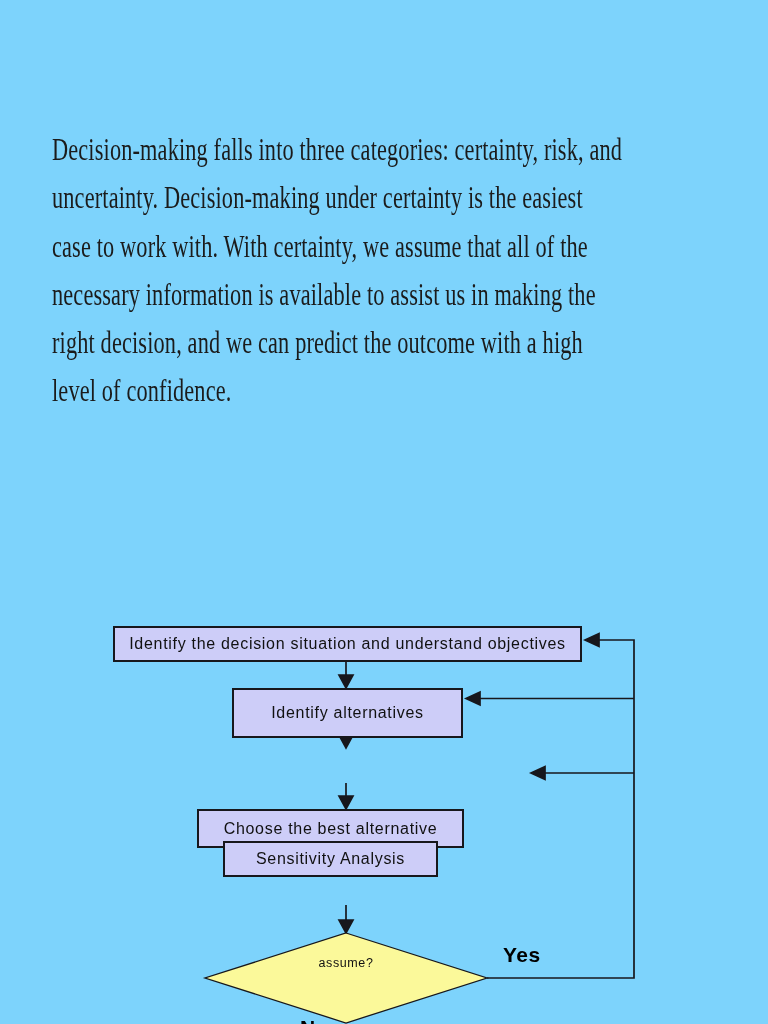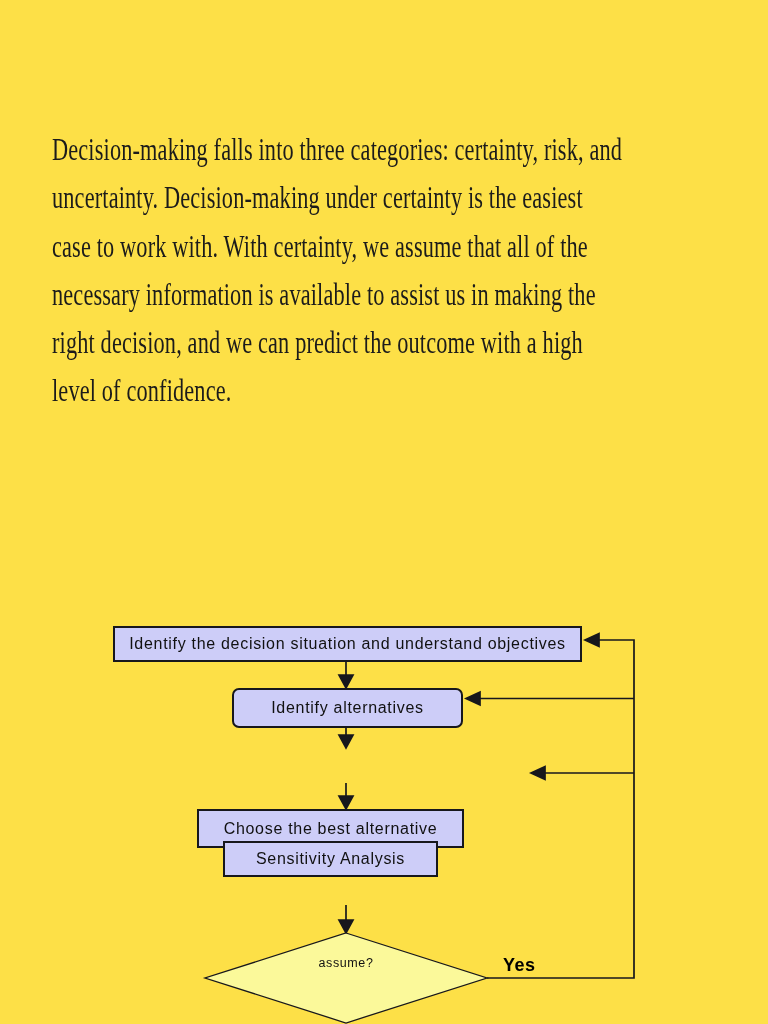--- a/index.html
+++ b/index.html
@@ -1,18 +1,18 @@
 <!DOCTYPE html>
 <html><head>
 <meta charset="utf-8">
 <style>
   html,body { margin:0; padding:0; background:#ffffff; }
   .page {
     position:relative; width:768px; height:1024px;
-    background:#fde047; overflow:hidden;
+    background:#7dd3fc; overflow:hidden;
     font-family:"Liberation Sans", sans-serif;
   }
   
   .para {
     position:absolute; left:52px; top:126px;
     font-family:"Liberation Serif", serif;
     font-size:31px; line-height:48.3px; color:#1b1b1b;
     transform:scaleX(0.72); transform-origin:0 0;
     white-space:nowrap; letter-spacing:0.2px;
   }
@@ -23,21 +23,21 @@
     display:flex; align-items:center; justify-content:center;
     font-size:16px; letter-spacing:0.7px; color:#111;
     white-space:nowrap;
   }
   .overlay { position:absolute; left:0; top:0; pointer-events:none; }
   .diamond-label {
     position:absolute; left:206px; top:954px; width:280px;
     text-align:center; font-size:12.5px; line-height:18px;
     letter-spacing:0.6px; color:#111;
   }
-  .lbl { position:absolute; font-weight:bold; font-size:18px; letter-spacing:0.5px; color:#000;margin-top:12px; }
+  .lbl { position:absolute; font-weight:bold; font-size:21px; letter-spacing:0.5px; color:#000; }
   .lbl-yes { left:503px; top:943px; }
   .lbl-no  { left:300px; top:1016px; }
 </style>
 </head>
 <body>
 
 <div class="page">
 
   <div class="para">
     <div>Decision-making falls into three categories: certainty, risk, and</div>
@@ -82,21 +82,21 @@
         <line x1="634" y1="773" x2="545" y2="773"></line>
         <polygon points="545,766.5 545,779.5 531,773"></polygon>
       </g>
     </g>
 
     <polygon points="346,933 487,978 346,1023 205,978" stroke="#17171c" stroke-width="1.3" fill="#fbf99a"></polygon>
   </svg>
 
   <div class="fbox" style="left:113px; top:626px; width:469px; height:36px;">Identify the decision situation and understand objectives</div>
 
-  <div class="fbox" style="left:232px; top:688px; width:231px; height:40px;border-radius:7px;">Identify alternatives</div>
+  <div class="fbox" style="left:232px; top:688px; width:231px; height:50px;">Identify alternatives</div>
 
 
   <div class="fbox" style="left:197px; top:809px; width:267px; height:39px;">Choose the best alternative</div>
 
   <div class="fbox" style="left:223px; top:841px; width:215px; height:36px;">Sensitivity Analysis</div>
 
   <div class="diamond-label">
     <div>assume?</div>
   </div>
 

